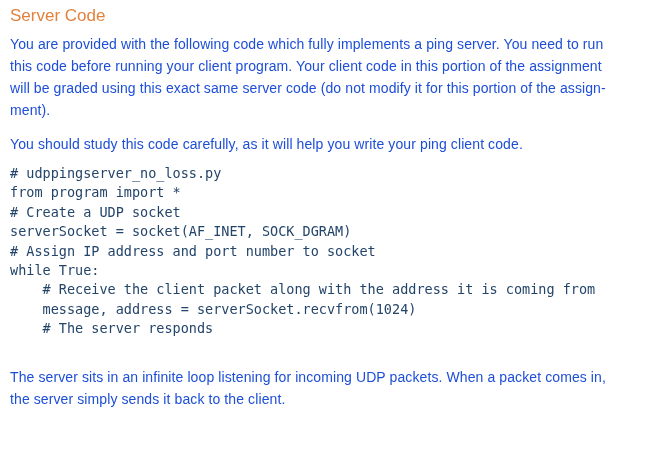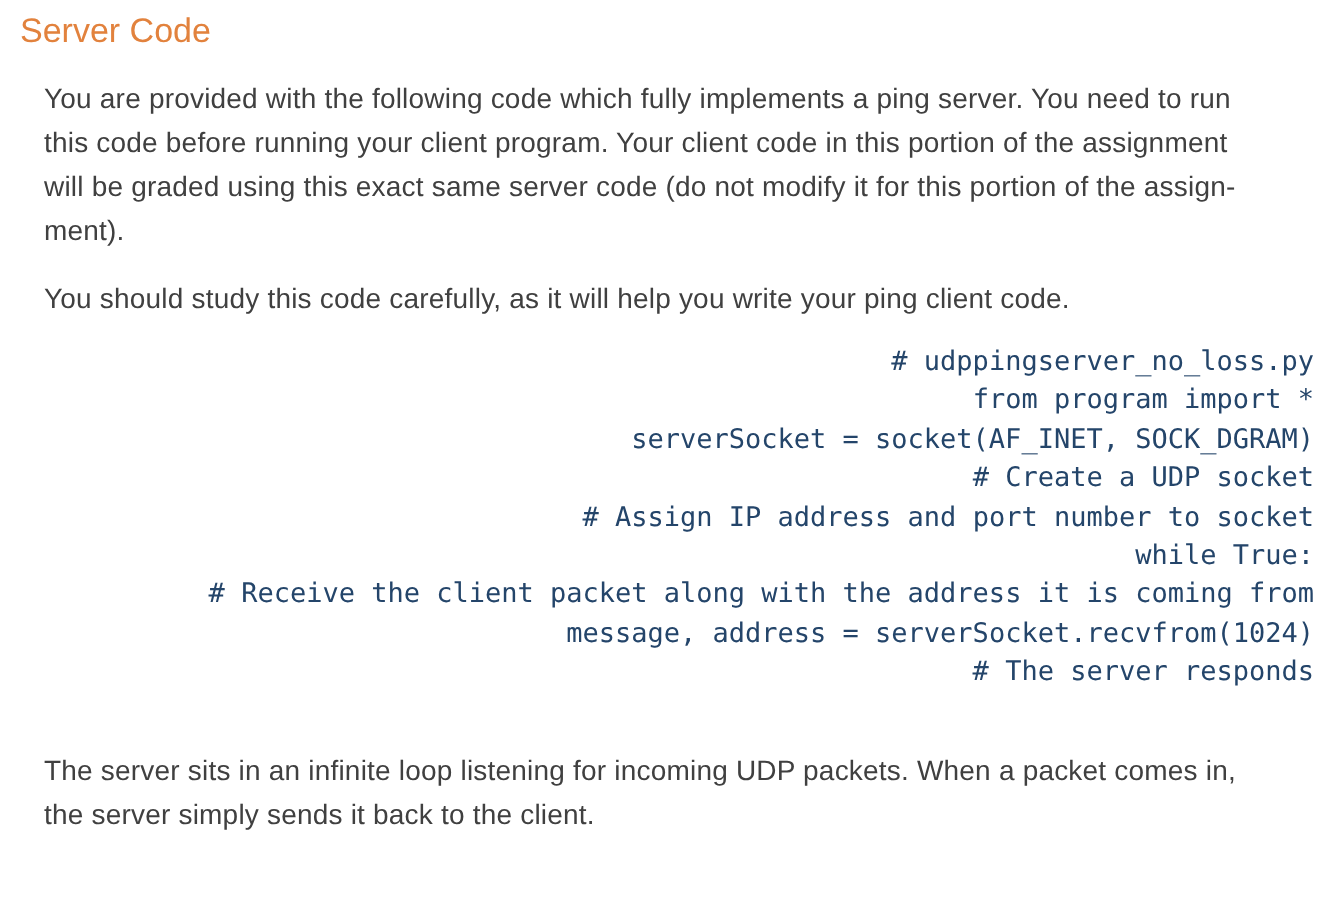--- a/index.html
+++ b/index.html
@@ -18,35 +18,34 @@
   }
   .section-heading {
     margin: 0 0 7px 0;
     font-size: 17px;
     line-height: 21px;
     font-weight: 400;
     color: #e2823d;
     font-family: "Liberation Sans", sans-serif;
   }
   .para {
-    margin: 12px;
-    color: #404040;
+    margin: 0;
+    color: #1d4ed8;
   }
   .para .tline {
     font-size: 14px;
     line-height: 22px;
     white-space: pre;
     letter-spacing: 0.1px;
   }
   .para-study { margin-top: 12px; }
   .para-summary { margin-top: 27px; }
   .code-block {
     margin: 9px 0 0 0;
     color: #24456a;
-    text-align: right;
   }
   .code-block .cline {
     font-family: "DejaVu Sans Mono", "Liberation Mono", monospace;
     font-size: 13.5px;
     line-height: 19.4px;
     white-space: pre;
   }
 </style>
 </head>
 <body>
@@ -62,22 +61,22 @@
     <div class="tline">ment).</div>
   </div>
 
   <div class="para para-study">
     <div class="tline">You should study this code carefully, as it will help you write your ping client code.</div>
   </div>
 
   <div class="code-block">
     <div class="cline"># udppingserver_no_loss.py</div>
     <div class="cline">from program import *</div>
+    <div class="cline"># Create a UDP socket</div>
     <div class="cline">serverSocket = socket(AF_INET, SOCK_DGRAM)</div>
-    <div class="cline"># Create a UDP socket</div>
     <div class="cline"># Assign IP address and port number to socket</div>
     <div class="cline">while True:</div>
     <div class="cline">    # Receive the client packet along with the address it is coming from</div>
     <div class="cline">    message, address = serverSocket.recvfrom(1024)</div>
     <div class="cline">    # The server responds</div>
   </div>
 
   <div class="para para-summary">
     <div class="tline">The server sits in an infinite loop listening for incoming UDP packets. When a packet comes in,</div>
     <div class="tline">the server simply sends it back to the client.</div>

